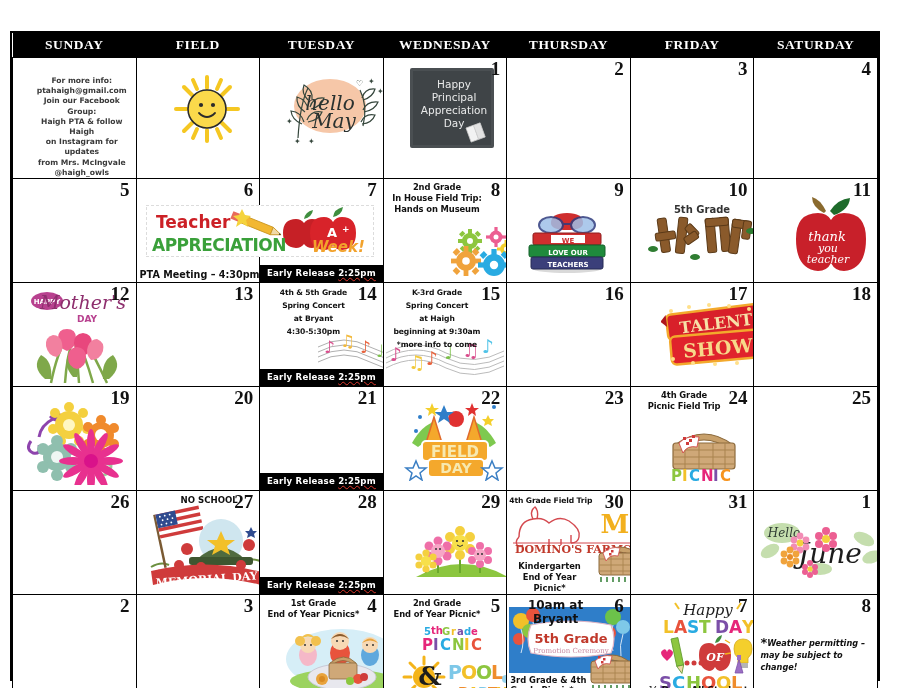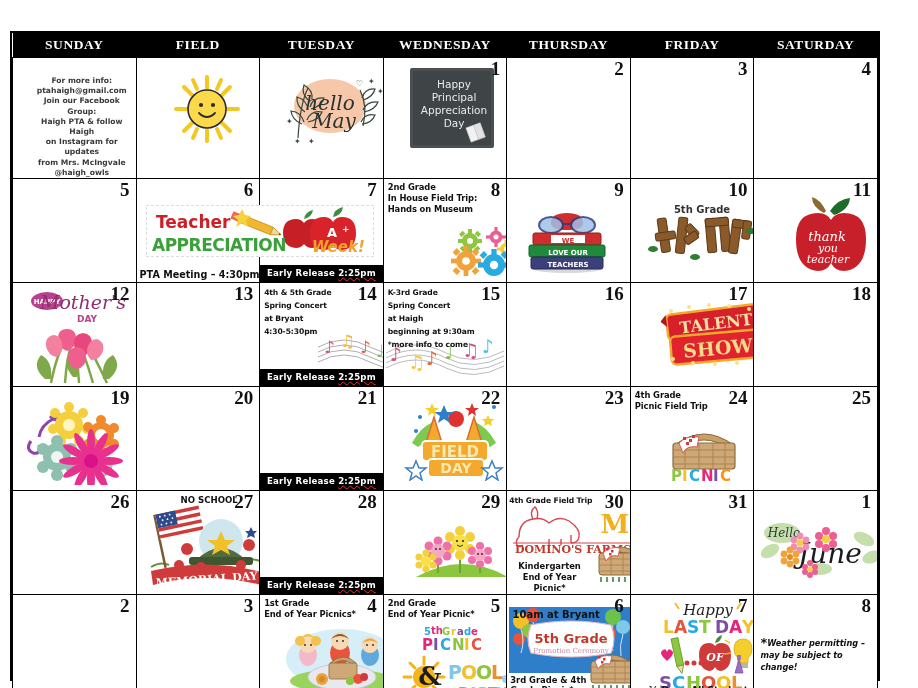--- a/index.html
+++ b/index.html
@@ -88,20 +88,21 @@
     color: #111;
     line-height: 20px;
     z-index: 6;
   }
   .evt {
     font-family: "DejaVu Sans", sans-serif;
     font-weight: bold;
     font-size: 8.4px;
     line-height: 11px;
     color: #111;
+    text-align: center;
     padding: 3px 20px 0 4px;
     position: relative;
     z-index: 5;
     letter-spacing: -0.1px;
   }
   .evt.small { font-size: 7.6px; line-height: 13px; }
   .evt.nopad { padding-right: 4px; }
   .evt.left { text-align: left; }
 
   
@@ -240,27 +241,27 @@
     font-weight: bold;
     font-size: 8.4px;
     line-height: 11px;
     color: #111;
     z-index: 8;
     text-align: center;
   }
   .topnote {
     position: absolute;
     left: 4px;
-    top: 14px;
+    top: 3px;
     right: 30px;
     font-family: "DejaVu Sans", sans-serif;
     font-weight: bold;
-    font-size: 10px;
+    font-size: 12px;
     color: #111;
-    text-align: right;
+    text-align: center;
     z-index: 7;
   }
 </style>
 </head>
 <body>
 
 <div class="page">
 
 
   <div class="cal-wrap">

